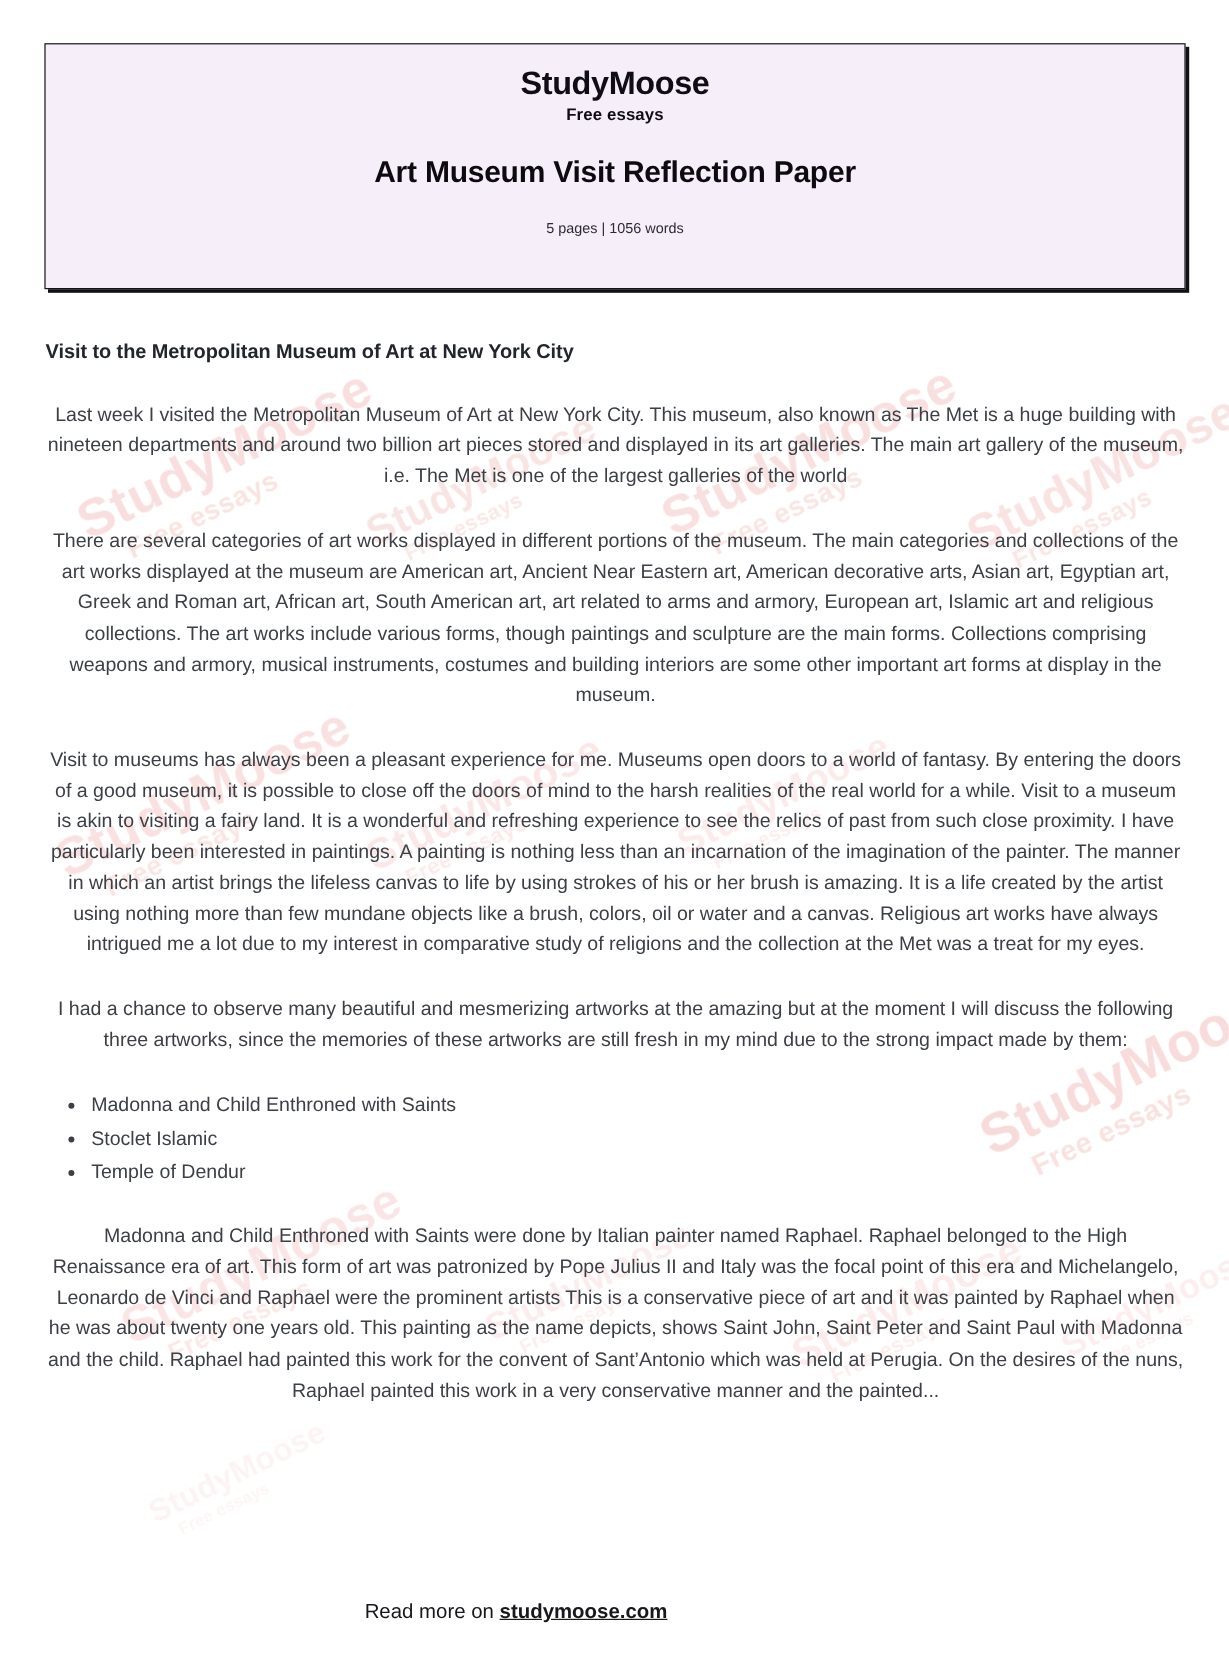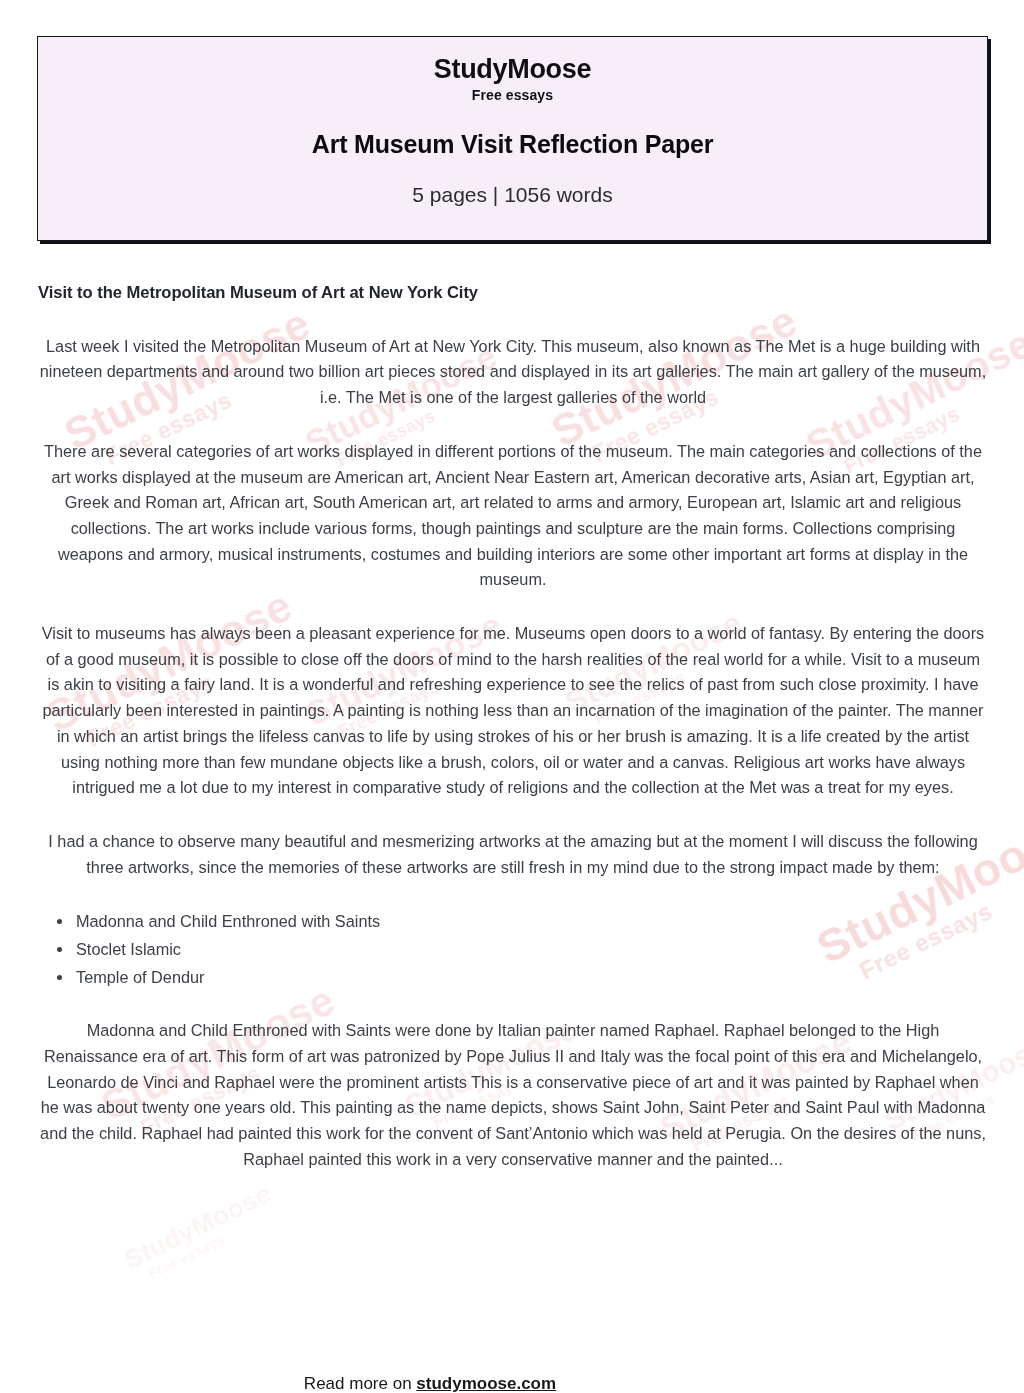--- a/index.html
+++ b/index.html
@@ -89,21 +89,21 @@
   #doc-title {
     margin-top: 27px;
     font-size: 25px;
     font-weight: bold;
     color: #0d0b10;
     text-align: center;
     letter-spacing: -0.2px;
   }
   #doc-meta {
     margin-top: 24px;
-    font-size: 21px;
+    font-size: 12px;
     color: #2d2b31;
     text-align: center;
   }
 
   
   #content {
     position: absolute;
     left: 38px;
     top: 280px;
     width: 950px;
@@ -147,21 +147,20 @@
   
   #footer {
     position: absolute;
     left: 0;
     top: 1333px;
     width: 860px;
     text-align: center;
     font-size: 17px;
     color: #16181b;
     z-index: 2;
-    margin-top: 41px;
   }
   #footer-link {
     font-weight: bold;
     text-decoration: underline;
     color: #16181b;
   }
 </style>
 </head>
 <body>
 

